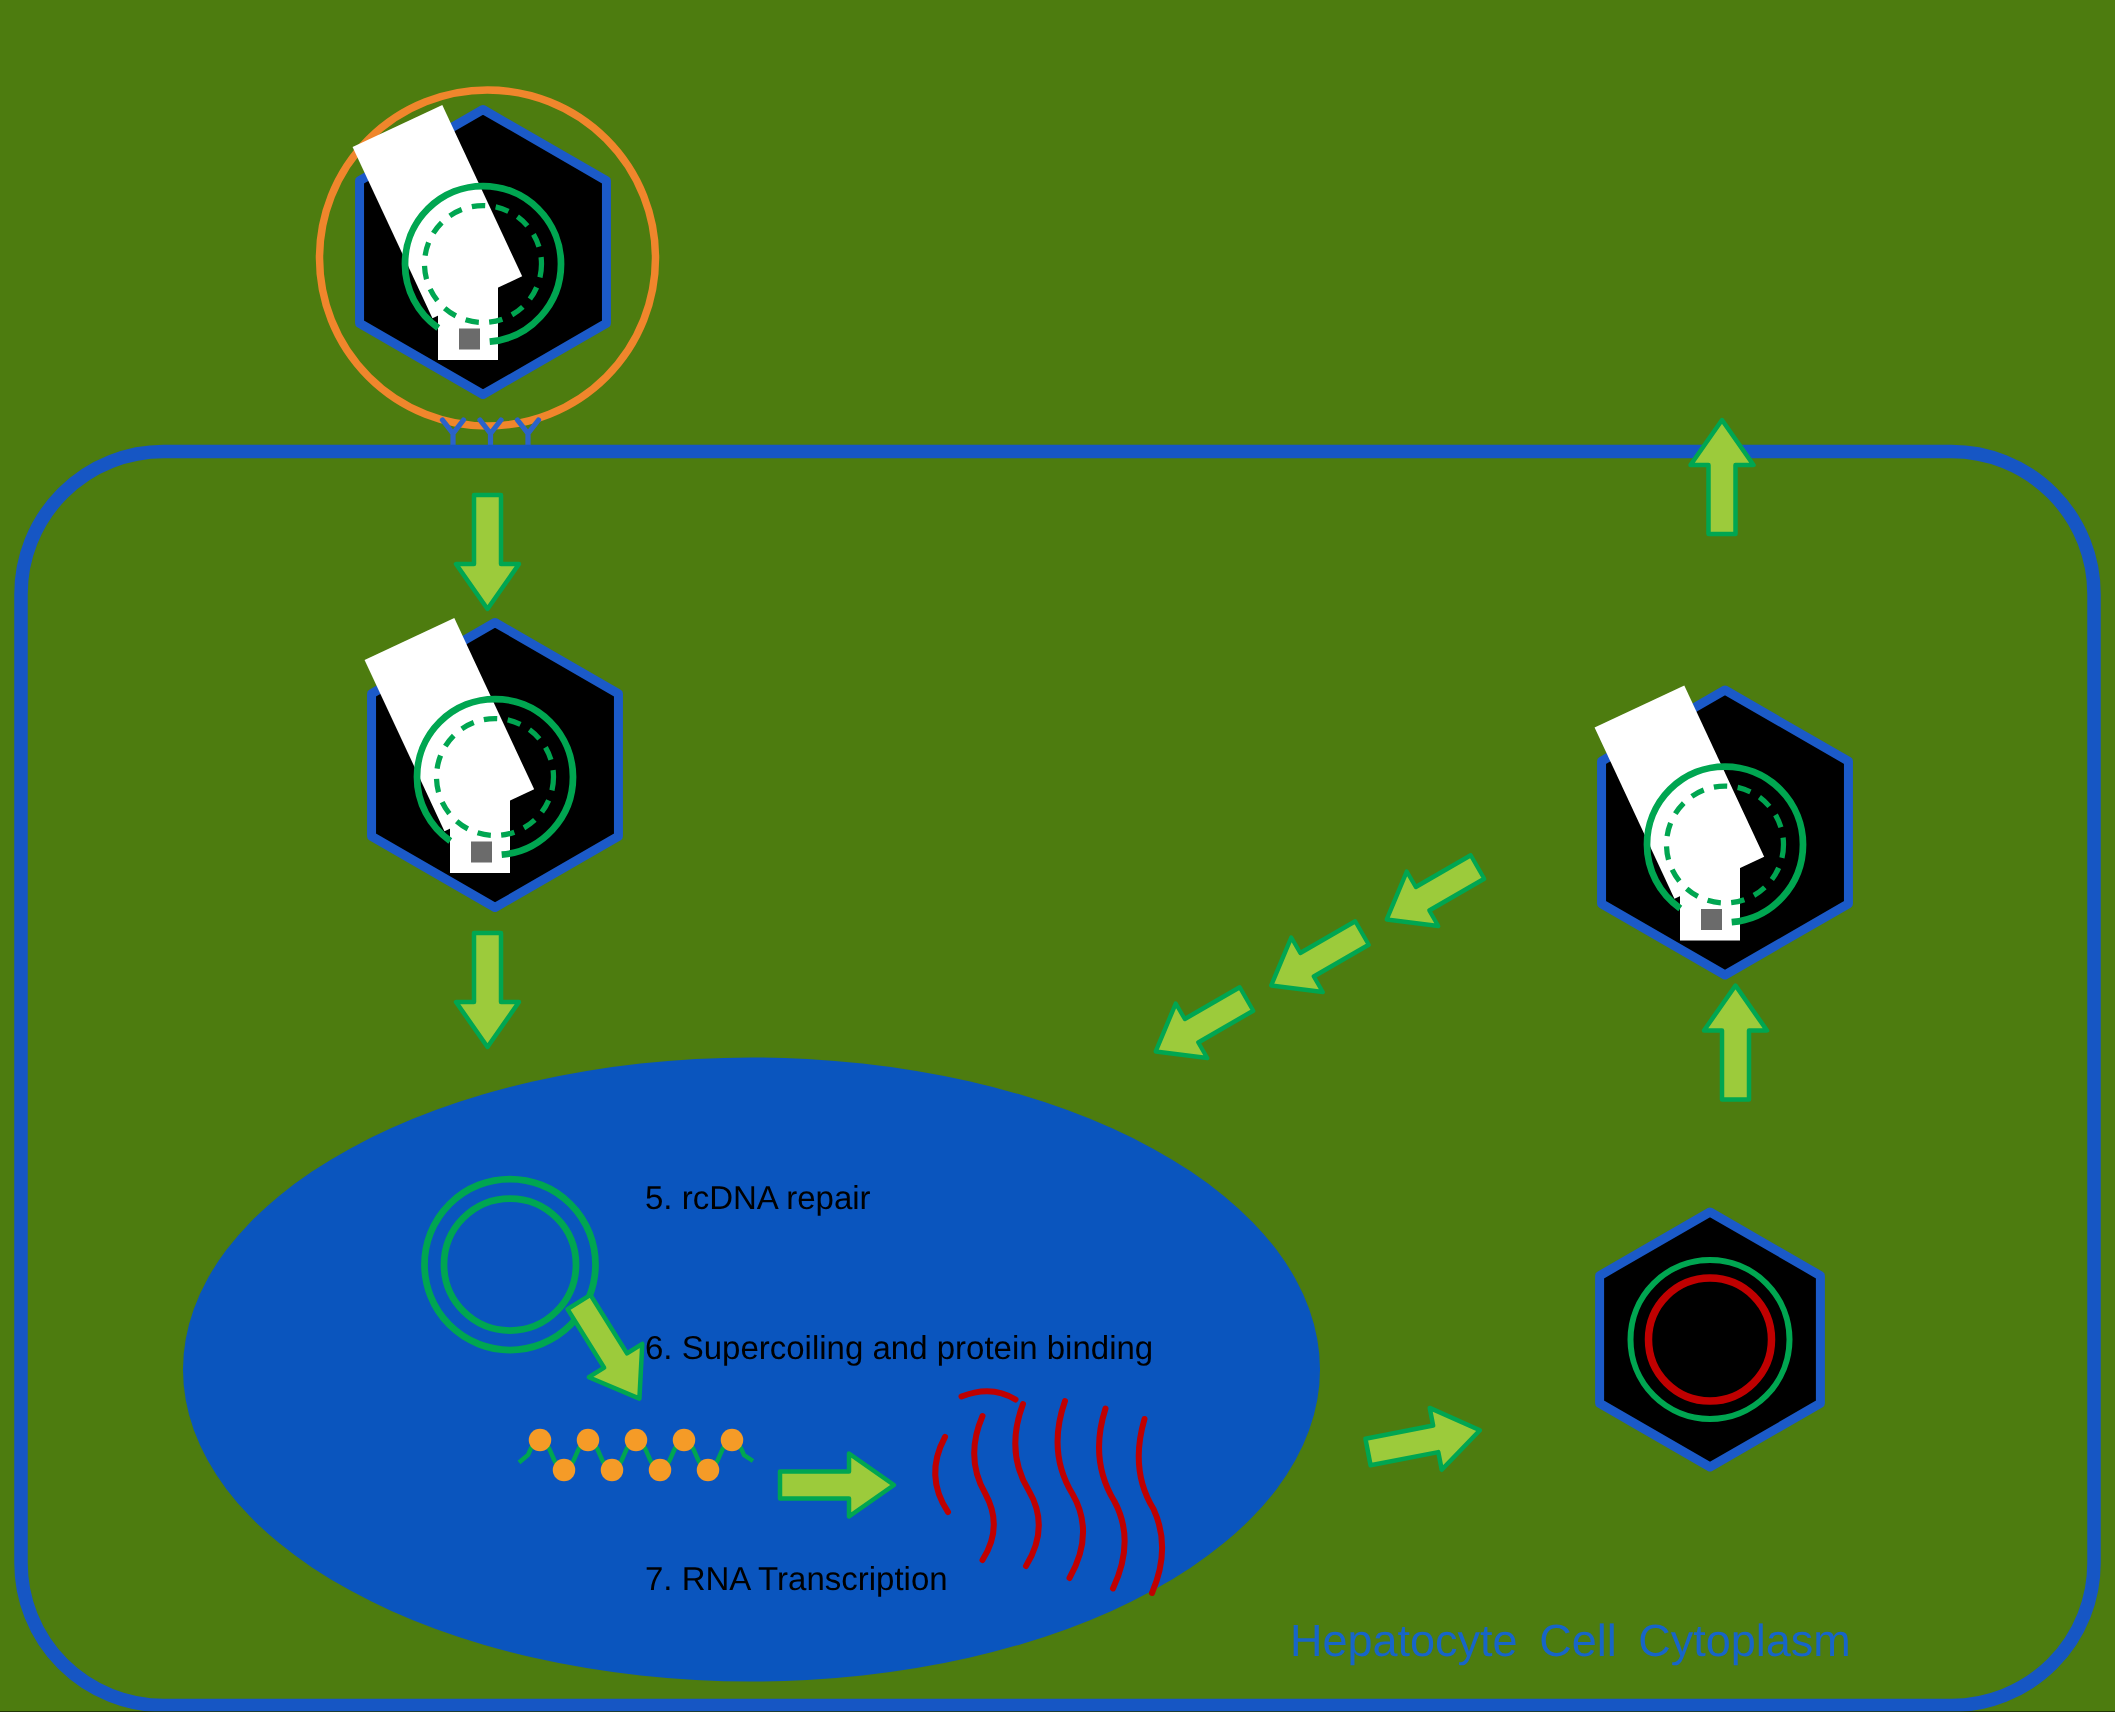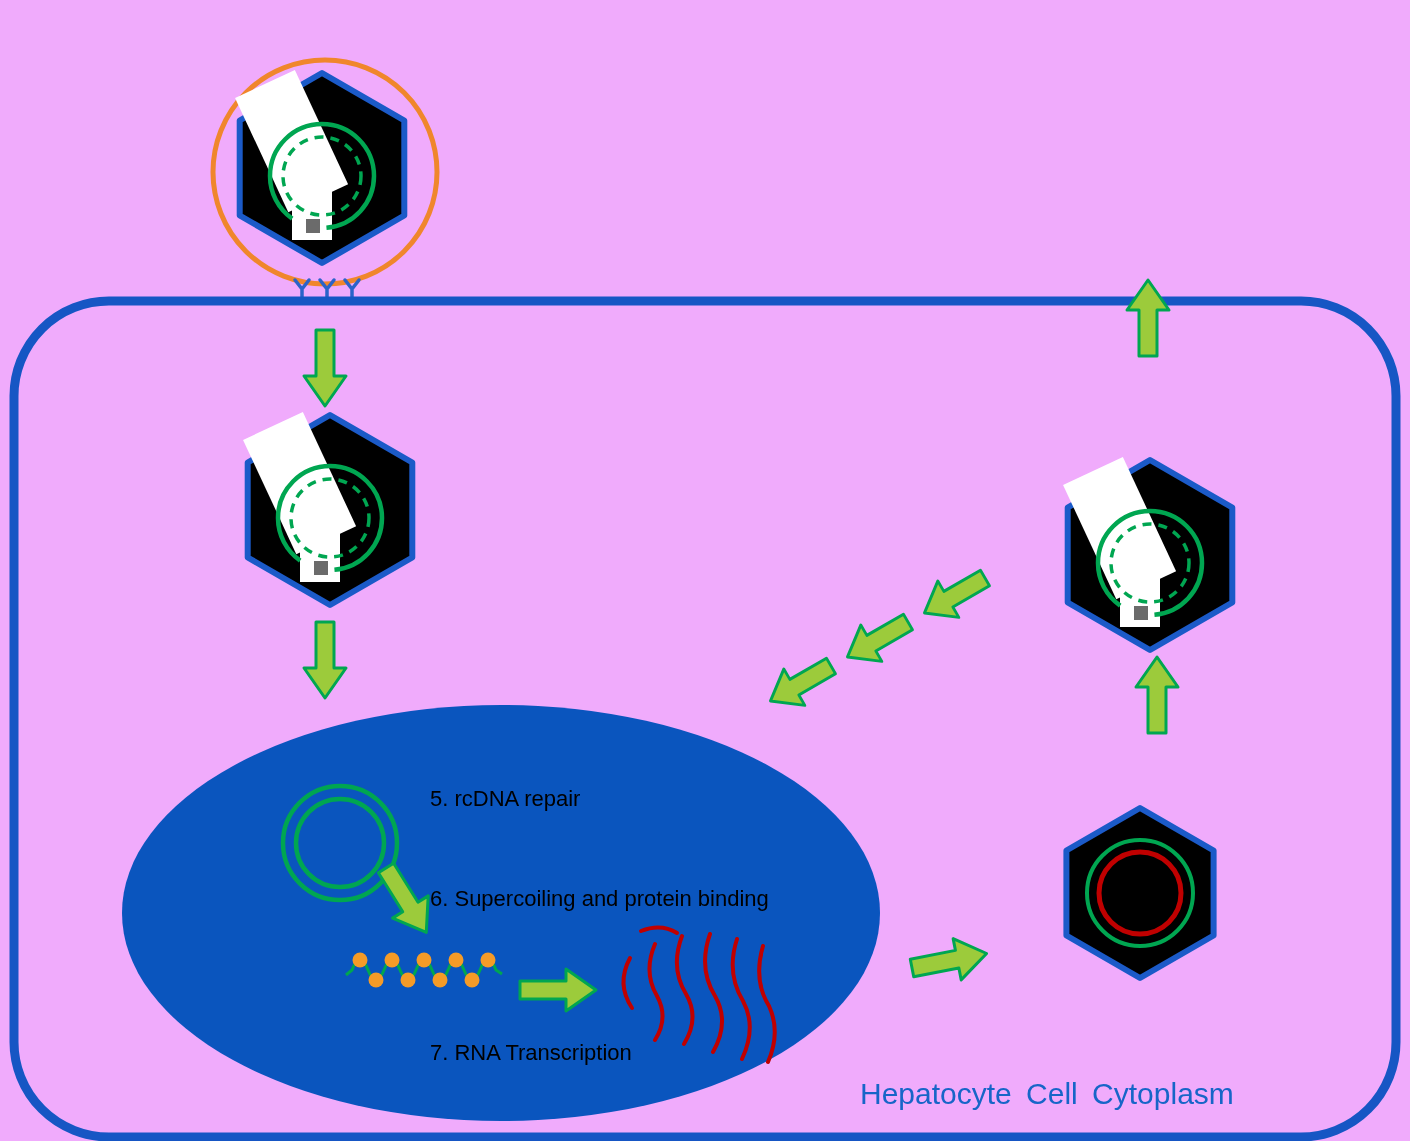--- a/index.html
+++ b/index.html
@@ -1,16 +1,16 @@
 <!DOCTYPE html>
 <html><head>
 <meta charset="utf-8">
 <style>
   html, body { margin: 0; padding: 0; background: #000000; }
-  .canvas { position: relative; width: 1410px; height: 1141px; background: #f0abfc; overflow: hidden; }
+  .canvas { position: relative; width: 1410px; height: 1141px; background: #4d7c0f; overflow: hidden; }
   svg { display: block; }
 
   .hex        { fill: #000000; stroke: #1B5AC8; stroke-width: 6; stroke-linejoin: round; }
   .membrane   { fill: none; stroke: #1656C4; stroke-width: 9; }
   .envelope   { fill: none; stroke: #F0862C; stroke-width: 5; }
   .white-shape{ fill: #FFFFFF; }
   .dna        { fill: none; stroke: #00A651; }
   .dna-outer  { stroke-width: 4.5; }
   .dna-inner  { stroke-width: 3.5; stroke-dasharray: 9 7; }
   .ccc        { fill: none; stroke: #00A651; stroke-width: 4.5; }

